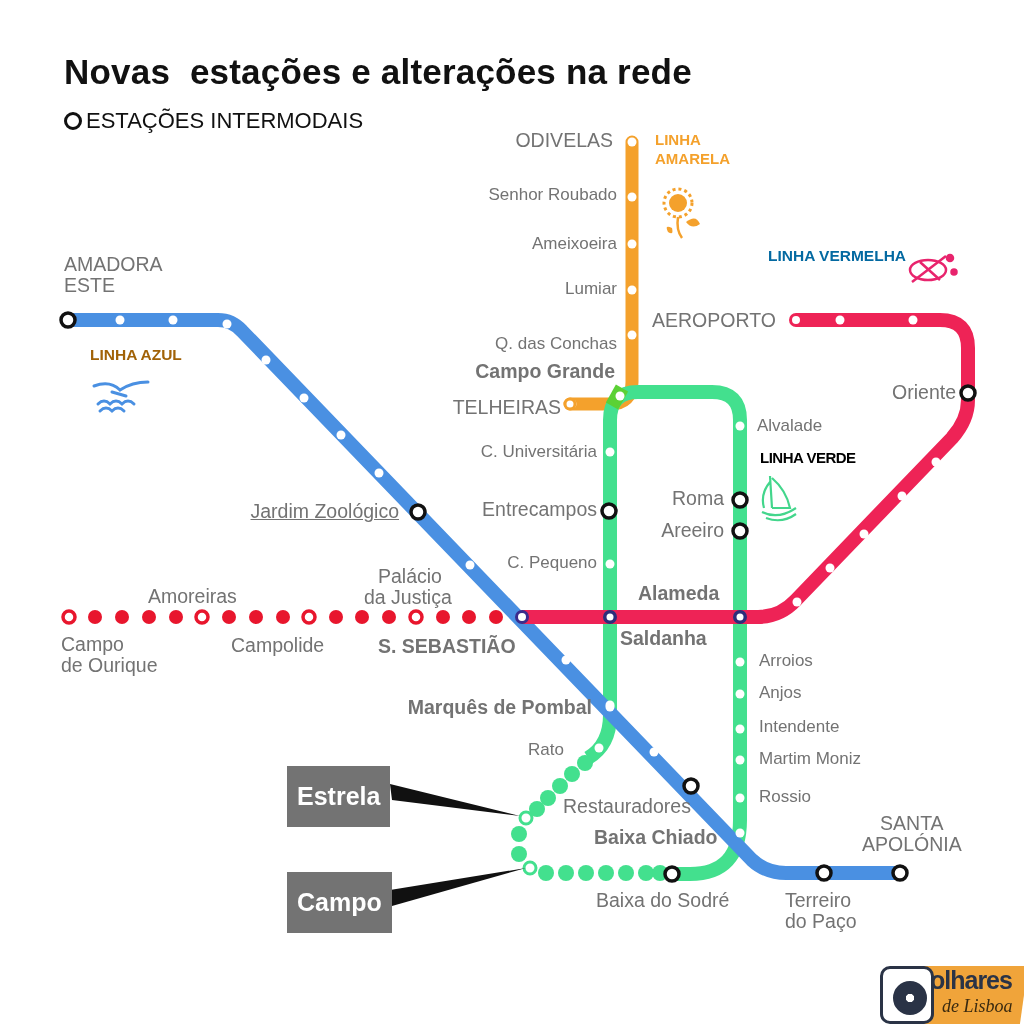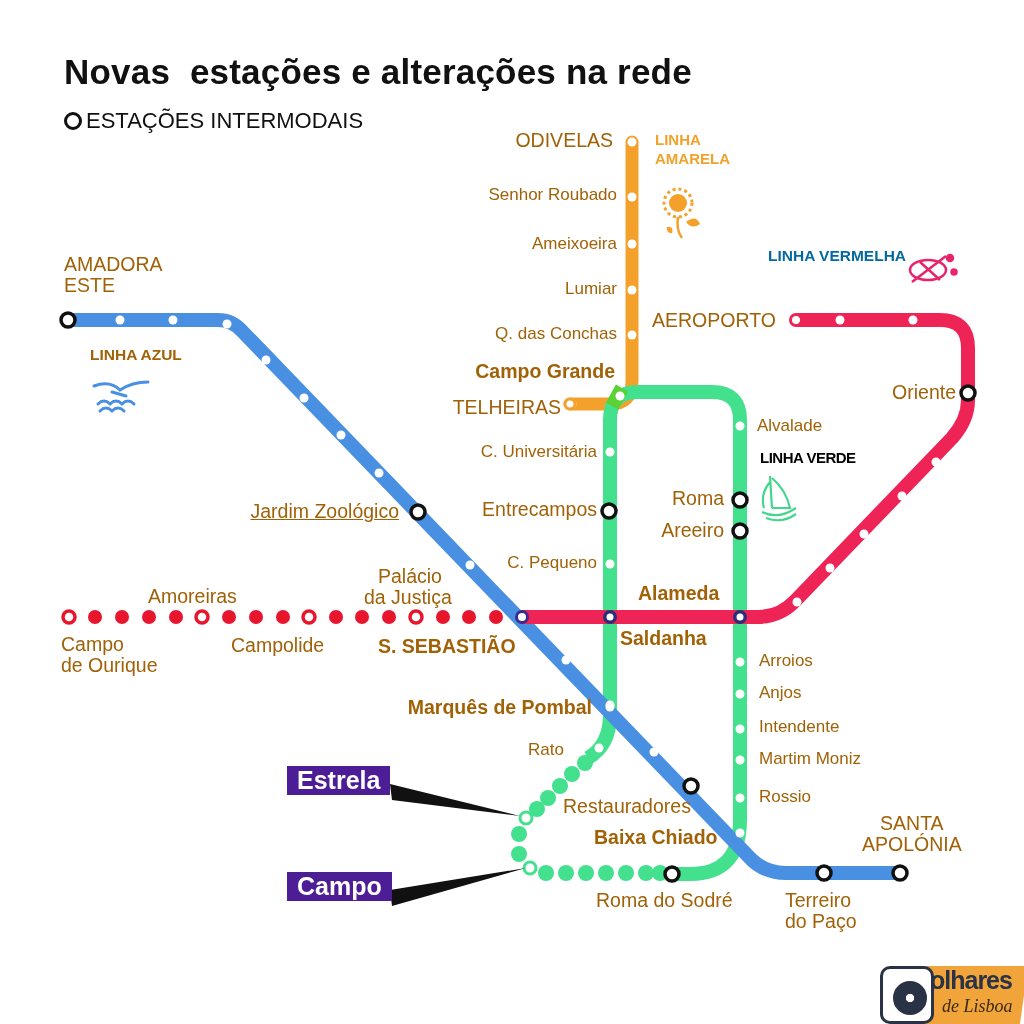--- a/index.html
+++ b/index.html
@@ -1,26 +1,26 @@
 <!DOCTYPE html>
 <html><head>
 <meta charset="utf-8">
 <style>
   html, body { margin: 0; padding: 0; background: #ffffff; }
   body { width: 1024px; height: 1024px; position: relative; overflow: hidden; font-family: "DejaVu Sans", sans-serif; }
   .title { position: absolute; left: 64px; top: 52px; font-family: "Liberation Sans", sans-serif; font-weight: bold; font-size: 35px; color: #111; letter-spacing: 0.2px; white-space: pre; }
   .legend { position: absolute; left: 64px; top: 108px; display: flex; align-items: center; font-family: "Liberation Sans", sans-serif; font-size: 22px; color: #111; }
   .legend .ring { width: 12px; height: 12px; border: 3px solid #111; border-radius: 50%; margin-right: 4px; }
   svg.map { position: absolute; left: 0; top: 0; }
-  .lbl { position: absolute; font-family: "Liberation Sans", sans-serif; font-size: 17px; color: #a16207; white-space: nowrap; line-height: 1.08; }
+  .lbl { position: absolute; font-family: "Liberation Sans", sans-serif; font-size: 17px; color: #737373; white-space: nowrap; line-height: 1.08; }
   .lbl.big { font-size: 19.5px; }
   .lbl.bold { font-weight: bold; }
   .lbl.r { text-align: right; }
   .line-name { position: absolute; font-family: "Liberation Sans", sans-serif; font-weight: bold; font-size: 15px; line-height: 1.25; white-space: nowrap; }
-  .callout { position: absolute; background: #4c1d95; color: #fff; font-family: "Liberation Sans", sans-serif; font-weight: bold; font-size: 25px; padding: 0 10px; }
+  .callout { position: absolute; background: #737373; color: #fff; font-family: "Liberation Sans", sans-serif; font-weight: bold; font-size: 25px; padding: 16px 10px; }
   .logo { position: absolute; left: 878px; top: 962px; width: 146px; height: 62px; }
   .logo .bg { position: absolute; left: 42px; top: 4px; width: 104px; height: 58px; background: #f0a43a; transform: skewX(-8deg); }
   .logo .cam { position: absolute; left: 2px; top: 4px; width: 48px; height: 52px; border: 3px solid #2a3346; border-radius: 10px; background: #fff; }
   .logo .lens { position: absolute; left: 10px; top: 12px; width: 26px; height: 26px; border-radius: 50%; border: 4px solid #2a3346; background: radial-gradient(circle, #fff 0 22%, #2a3346 24% 100%); }
   .logo .t1 { position: absolute; left: 52px; top: 4px; font-family: "Liberation Sans", sans-serif; font-size: 25px; color: #2a3346; font-weight: bold; letter-spacing: -1px; }
   .logo .t2 { position: absolute; left: 64px; top: 34px; font-family: "Liberation Serif", serif; font-style: italic; font-size: 18px; color: #3a2a10; }
 </style>
 </head>
 <body>
 
@@ -193,21 +193,21 @@
   <div>AMARELA</div>
 </div>
 <div class="line-name" style="left:768px; top:246px; color:#0369a1; font-size:15.5px;">LINHA VERMELHA</div>
 <div class="line-name" style="left:90px; top:345px; color:#a16207; font-size:15.5px;">LINHA AZUL</div>
 <div class="line-name" style="left:760px; top:449px; color:#000000; font-size:15px; letter-spacing:-0.5px;">LINHA VERDE</div>
 
 <div class="lbl big r" style="right:411px; top:130px;">ODIVELAS</div>
 <div class="lbl r" style="right:407px; top:186px;">Senhor Roubado</div>
 <div class="lbl r" style="right:407px; top:235px;">Ameixoeira</div>
 <div class="lbl r" style="right:407px; top:280px;">Lumiar</div>
-<div class="lbl r" style="right:407px; top:325px;margin-left:20px;">Q. das Conchas</div>
+<div class="lbl r" style="right:407px; top:335px;margin-left:20px;">Q. das Conchas</div>
 <div class="lbl big bold r" style="right:409px; top:361px;">Campo Grande</div>
 <div class="lbl big r" style="right:463px; top:397px;">TELHEIRAS</div>
 
 <div class="lbl big" style="left:64px; top:254px;">
   <div>AMADORA</div>
   <div>ESTE</div>
 </div>
 
 <div class="lbl big" style="left:652px; top:310px;">AEROPORTO</div>
 <div class="lbl big r" style="right:68px; top:382px;">Oriente</div>
@@ -240,21 +240,21 @@
 <div class="lbl" style="left:759px; top:718px;">Intendente</div>
 <div class="lbl" style="left:528px; top:741px;">Rato</div>
 <div class="lbl" style="left:759px; top:750px;">Martim Moniz</div>
 <div class="lbl" style="left:759px; top:788px;">Rossio</div>
 <div class="lbl big" style="left:563px; top:796px;">Restauradores</div>
 <div class="lbl big bold" style="left:594px; top:827px;">Baixa Chiado</div>
 <div class="lbl big" style="left:862px; top:813px; text-align:center;">
   <div>SANTA</div>
   <div>APOLÓNIA</div>
 </div>
-<div class="lbl big" style="left:596px; top:890px;">Roma do Sodré</div>
+<div class="lbl big" style="left:596px; top:890px;">Baixa do Sodré</div>
 <div class="lbl big" style="left:785px; top:890px;">
   <div>Terreiro</div>
   <div>do Paço</div>
 </div>
 
 <div class="callout" style="left:287px; top:766px;">Estrela</div>
 <div class="callout" style="left:287px; top:872px;">Campo</div>
 
 <div class="logo">
   <div class="bg"></div>

